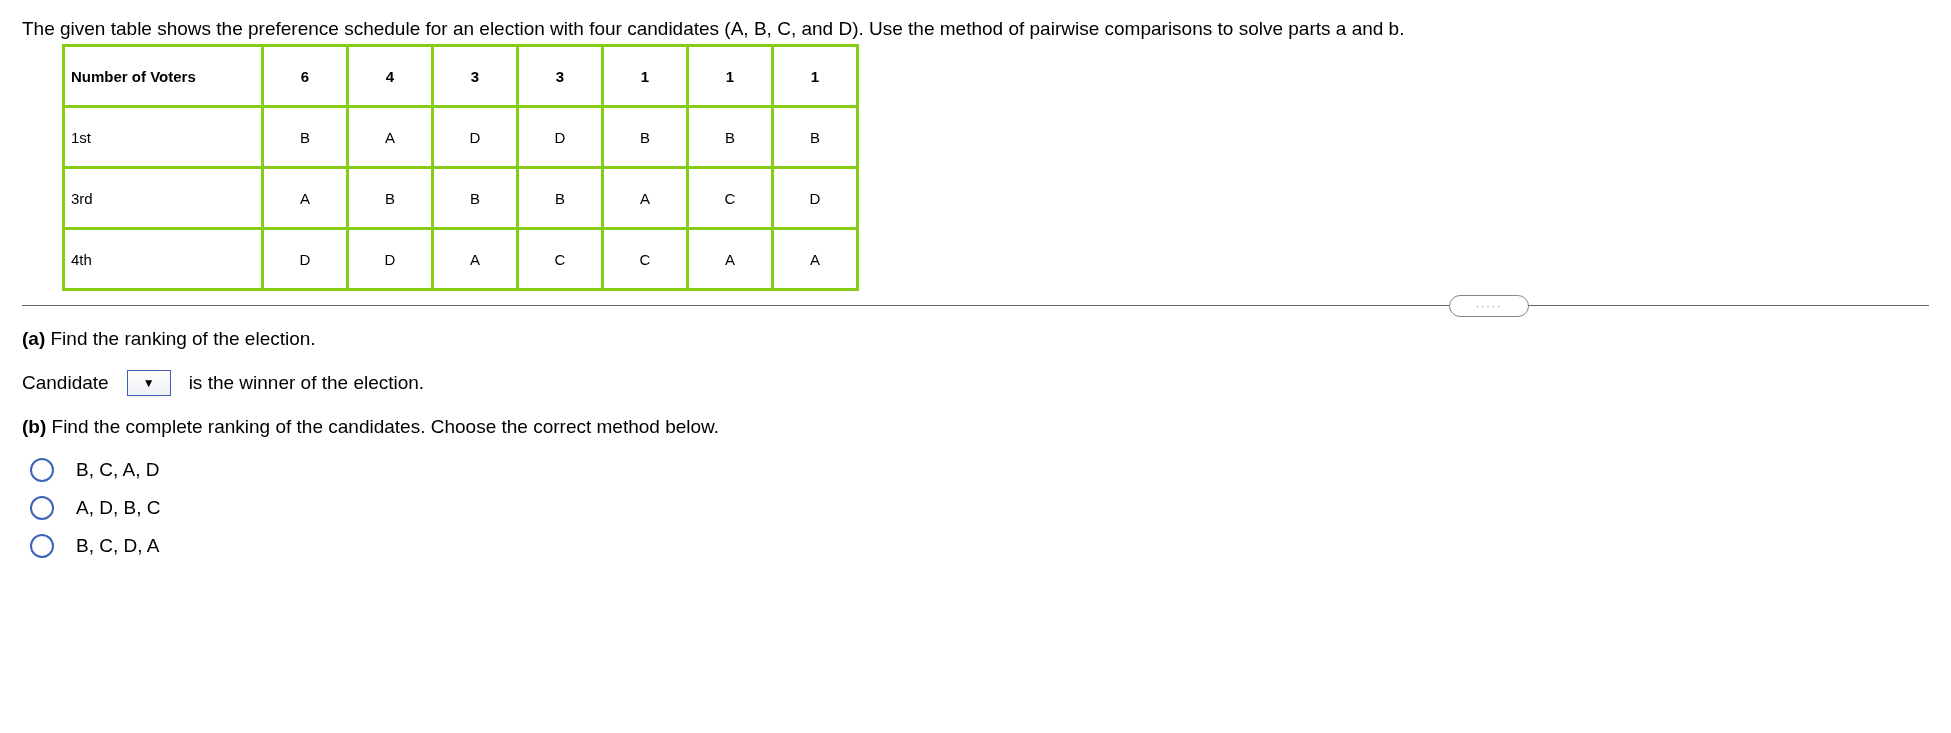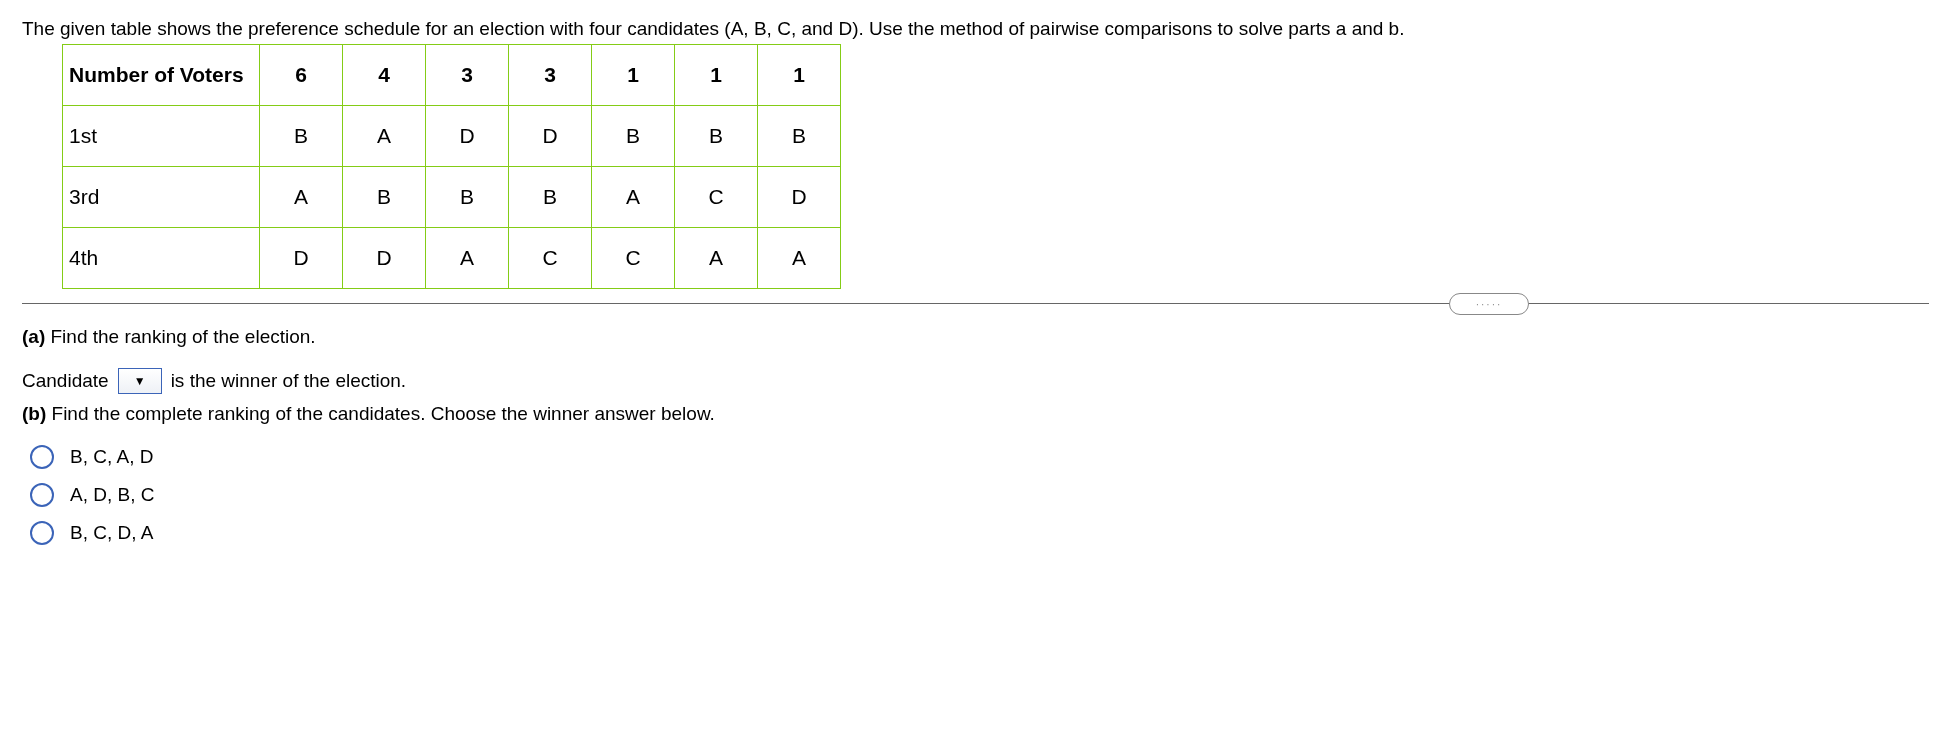--- a/index.html
+++ b/index.html
@@ -12,24 +12,24 @@
   }
   .intro {
     margin-bottom: 4px;
   }
   table.pref {
     border-collapse: collapse;
     margin-left: 40px;
     margin-bottom: 14px;
   }
   table.pref th, table.pref td {
-    border: 1px solid #84cc16;
+    border: 3px solid #84cc16;
     padding: 18px 10px;
     text-align: center;
-    font-size: 21px;
+    font-size: 15px;
     font-weight: normal;
     height: 22px;
     min-width: 62px;
   }
   table.pref th.rowlabel {
     text-align: left;
     padding-left: 6px;
     min-width: 180px;
   }
   table.pref tr:first-child th {
@@ -58,24 +58,24 @@
     justify-content: center;
     color: #888;
     font-size: 10px;
     letter-spacing: 2px;
     cursor: pointer;
   }
   .part {
     margin-bottom: 20px;
   }
   .answer-row {
-    margin-bottom: 9px;
+    margin-bottom: 20px;
     display: flex;
     align-items: center;
-    gap: 9px;
+    gap: 18px;
   }
   .select-box {
     display: inline-flex;
     align-items: center;
     justify-content: center;
     border: 1px solid #3b64b8;
     background: linear-gradient(#fff, #eef1f6);
     width: 42px;
     height: 24px;
     cursor: pointer;
@@ -84,21 +84,21 @@
     font-size: 12px;
     color: #000;
   }
   .options {
     margin-left: 8px;
   }
   .opt {
     display: flex;
     align-items: center;
     margin-bottom: 14px;
-    gap: 16px;
+    gap: 22px;
   }
   .radio {
     width: 20px;
     height: 20px;
     border: 2px solid #3b64b8;
     border-radius: 50%;
     background: #fff;
     cursor: pointer;
     flex-shrink: 0;
   }
@@ -167,21 +167,21 @@
 <div class="answer-row">
   <span>Candidate</span>
   <span class="select-box">
     <span class="tri">▼</span>
   </span>
   <span>is the winner of the election.</span>
 </div>
 
 <div class="part">
   <b>(b)</b>
-  <span>Find the complete ranking of the candidates. Choose the winner answer below.</span>
+  <span>Find the complete ranking of the candidates. Choose the correct method below.</span>
 </div>
 
 <div class="options">
   <div class="opt">
     <div class="radio"></div>
     <span>B, C, A, D</span>
   </div>
   <div class="opt">
     <div class="radio"></div>
     <span>A, D, B, C</span>

